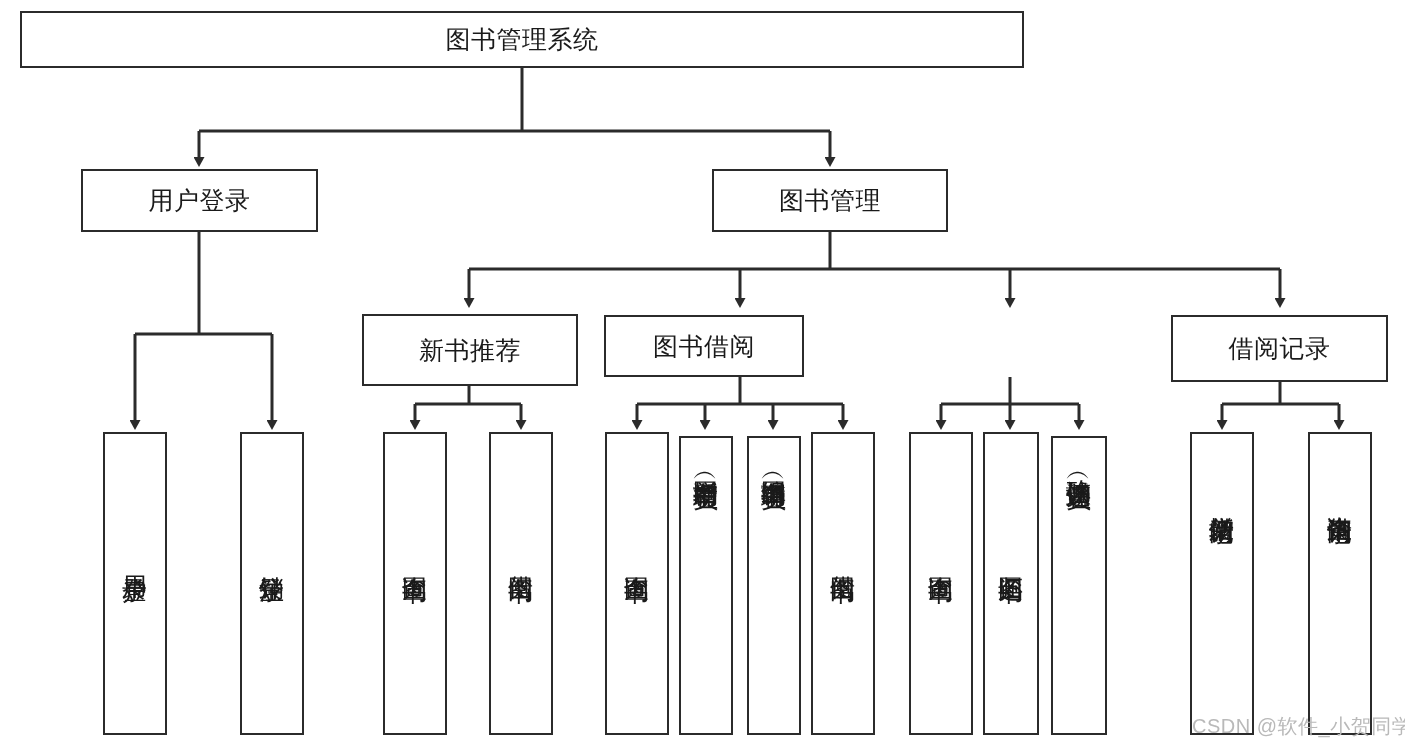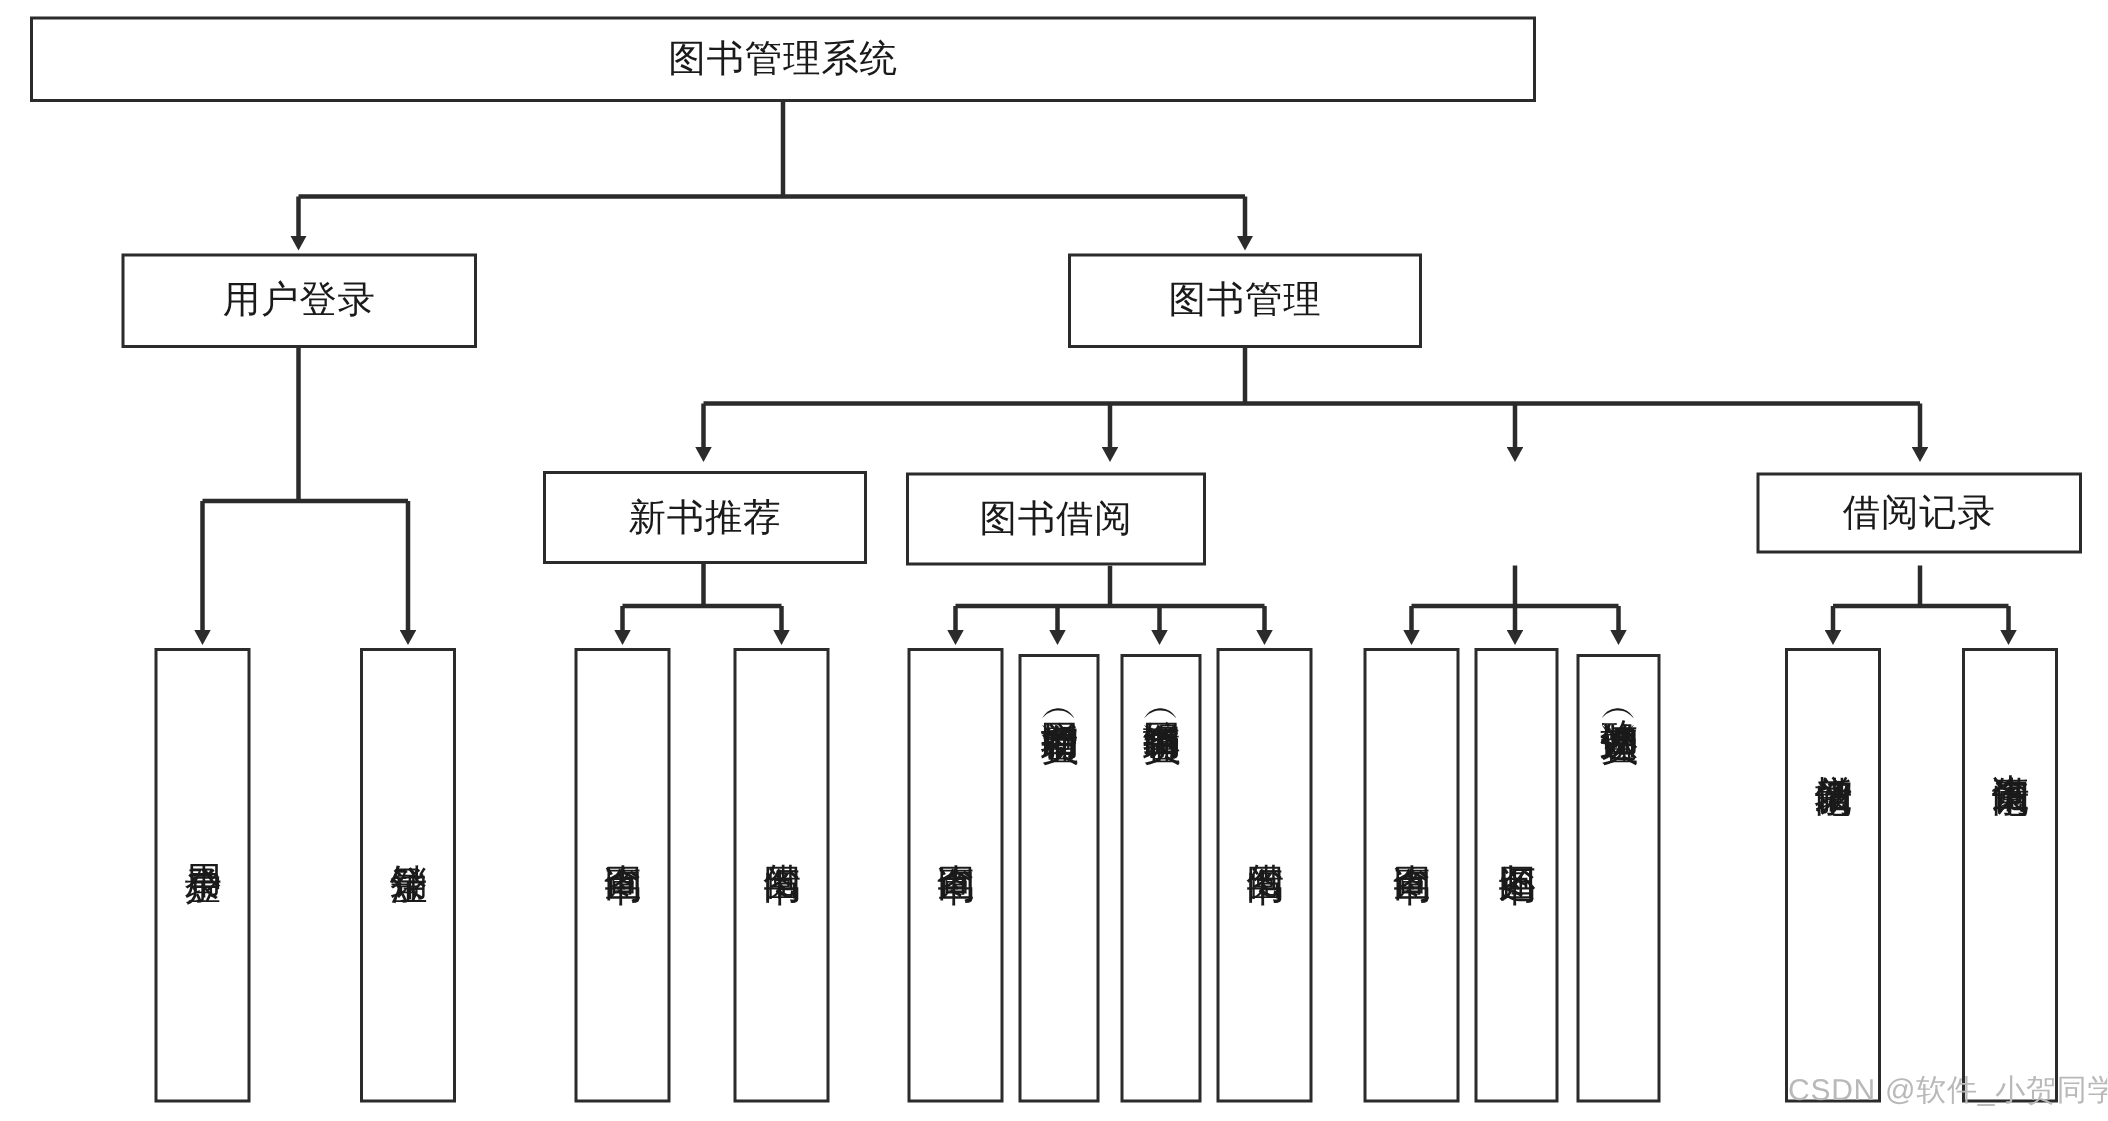--- a/index.html
+++ b/index.html
@@ -138,27 +138,27 @@
     <span class="lbl">图书管理系统</span>
   </div>
 
   <div class="node h" style="left:81px; top:169px; width:237px; height:63px;">
     <span class="lbl">用户登录</span>
   </div>
   <div class="node h" style="left:712px; top:169px; width:236px; height:63px;justify-content:center;">
     <span class="lbl">图书管理</span>
   </div>
 
-  <div class="node h" style="left:362px; top:314px; width:216px; height:62px;">
+  <div class="node h" style="left:362px; top:314px; width:216px; height:72px;">
     <span class="lbl">新书推荐</span>
   </div>
   <div class="node h" style="left:604px; top:315px; width:200px; height:62px;">
     <span class="lbl">图书借阅</span>
   </div>
-  <div class="node h" style="left:1171px; top:315px; width:217px; height:54px;">
+  <div class="node h" style="left:1171px; top:315px; width:217px; height:67px;">
     <span class="lbl">借阅记录</span>
   </div>
 
   <div class="node leaf mid2" style="left:103px; top:432px; width:64px; height:303px;">
     <span class="lbl">用户登录</span>
   </div>
   <div class="node leaf mid2" style="left:240px; top:432px; width:64px; height:303px;">
     <span class="lbl">注销登录</span>
   </div>
 

